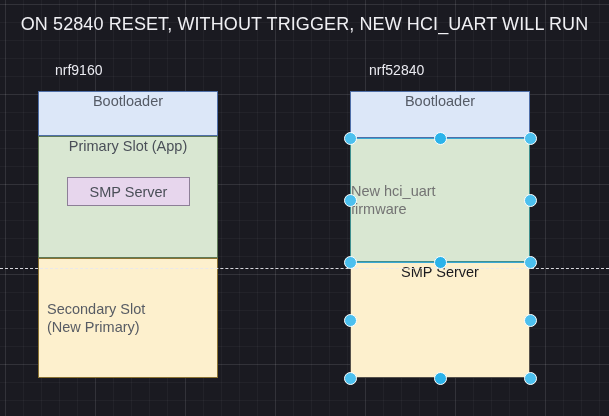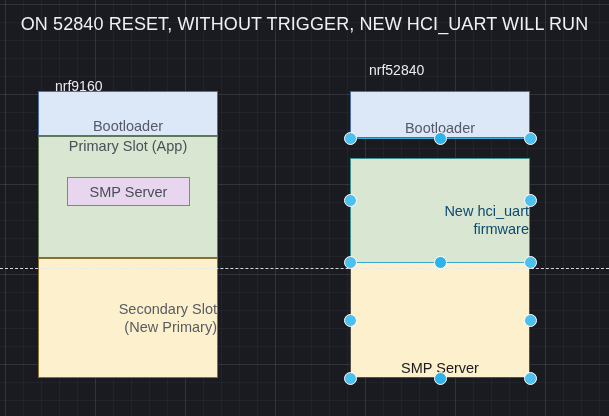--- a/index.html
+++ b/index.html
@@ -50,21 +50,21 @@
     width: 609px;
     height: 0;
     border-top: 1px dashed #e8e8ee;
     opacity: 0.92;
   }
 
   .block {
     position: absolute;
     box-sizing: border-box;
     display: flex;
-    align-items: flex-end;
+    align-items: flex-start;
     justify-content: center;
     text-align: center;
     line-height: 1.25;
   }
 
   .blk-boot {
     background: #dce7f8;
     border: 1px solid #4f6fa8;
     color: #555b66;
     font-size: 14.5px;
@@ -78,23 +78,22 @@
   .blk-yellow {
     background: #fdf0cd;
     border: 1px solid #8a7232;
     color: #585c64;
     font-size: 14.5px;
     padding-left: 8px;
   }
   .blk-sel-green {
     background: #d9e7d2;
     border: 1px solid #3f8f8f;
-    color: #0c4a6e;
+    color: #737373;
     font-size: 14.5px;
-    margin-top: 20px;
   }
   .blk-sel-yellow {
     background: #fdf0cd;
     border: 1px solid #55514a;
     color: #1b1b1f;
     font-size: 14.5px;
   }
 
   .label-top {
     align-items: flex-start;
@@ -130,21 +129,21 @@
   }
   .handle.mid { background: #2bb3ea; }
 </style>
 </head>
 <body>
 
 <div id="canvas">
 
   <div class="title">ON 52840 RESET, WITHOUT TRIGGER, NEW HCI_UART WILL RUN</div>
 
-  <div class="col-label" style="left:55px; top:62px;margin-top:16px;">nrf9160</div>
+  <div class="col-label" style="left:55px; top:62px;">nrf9160</div>
   <div class="col-label" style="left:369px; top:62px;">nrf52840</div>
 
   <div class="block blk-boot" style="left:38px; top:91px; width:180px; height:45px;">
     <span>Bootloader</span>
   </div>
 
   <div class="block blk-green label-top" style="left:38px; top:136px; width:180px; height:122px;">
     <span>Primary Slot (App)</span>
   </div>
 

